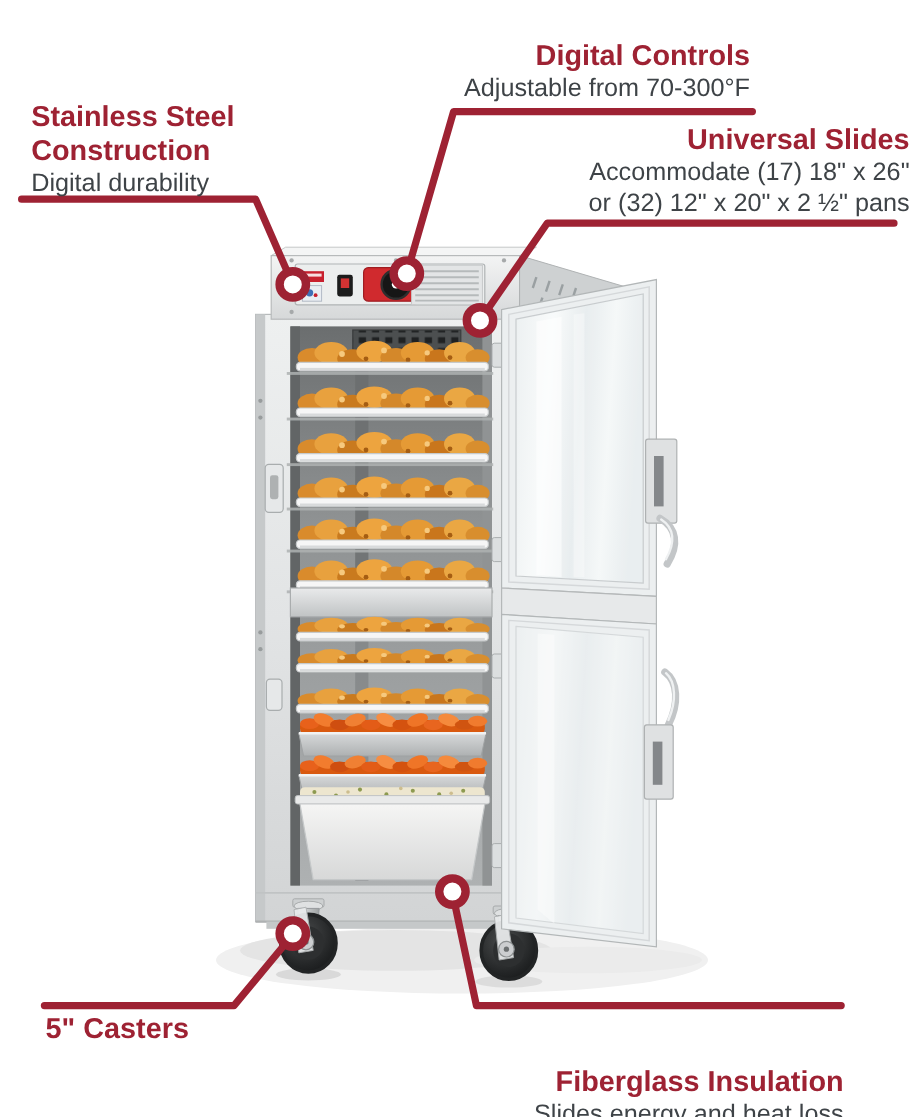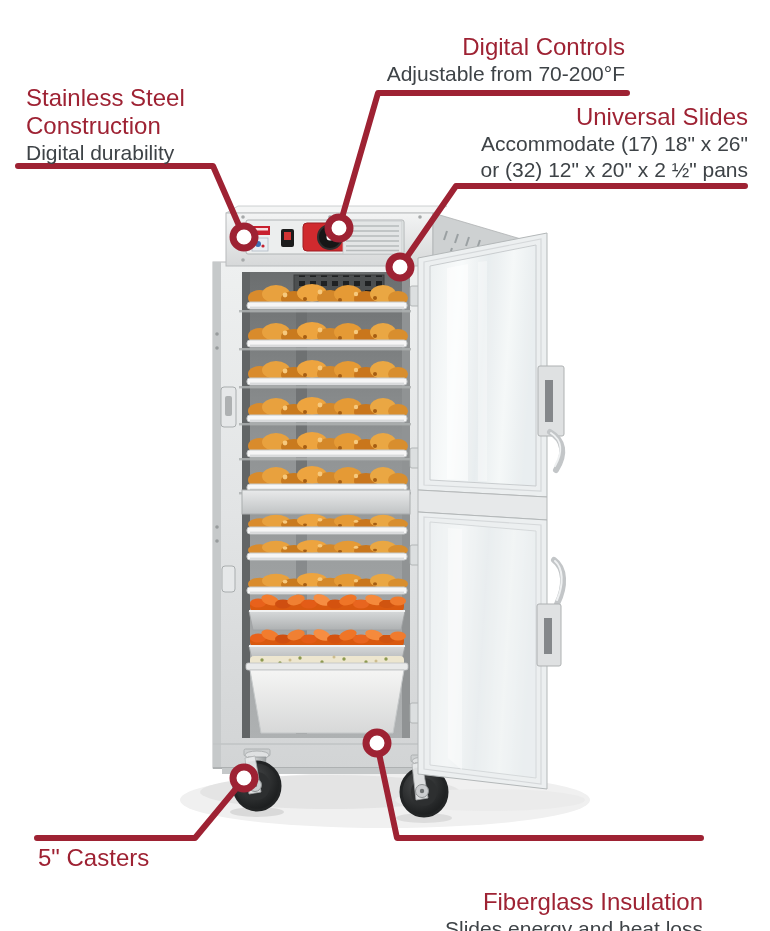--- a/index.html
+++ b/index.html
@@ -1,24 +1,24 @@
 <!DOCTYPE html>
 <html><head>
 <meta charset="utf-8">
 <style>
   html,body{margin:0;padding:0;background:#ffffff;}
   #stage{position:relative;width:770px;height:931px;background:#ffffff;overflow:hidden;
          font-family:"Liberation Sans",sans-serif;}
   #scene{position:absolute;left:0;top:0;}
   .co{position:absolute;}
-  .co-title{font-weight:400;font-size:24px;line-height:1.17;color:#9e2233;}
+  .co-title{font-weight:700;font-size:24px;line-height:1.17;color:#9e2233;}
   .co-sub{font-weight:400;font-size:21px;line-height:1.22;color:#3e4347;white-space:pre-line;}
   #co-digital{top:33px;right:145px;text-align:right;}
   #co-stainless{top:84px;left:26px;width:216px;}
-  #co-universal{top:103px;right:22px;text-align:right;}
+  #co-universal{top:103px;right:12px;text-align:right;}
   #co-casters{top:844px;left:38px;}
   #co-fiberglass{top:888px;right:67px;text-align:right;}
 </style>
 </head>
 <body>
 
 <div id="stage">
 
 <svg id="scene" width="770" height="931" viewBox="0 0 770 931">
   <defs>
@@ -322,21 +322,21 @@
     <circle cx="244" cy="237" r="11"></circle>
     <circle cx="339" cy="228" r="11"></circle>
     <circle cx="400" cy="267" r="11"></circle>
     <circle cx="244" cy="778" r="11"></circle>
     <circle cx="377" cy="743" r="11"></circle>
   </g>
 </svg>
 
 <div class="co" id="co-digital">
   <div class="co-title">Digital Controls</div>
-  <div class="co-sub">Adjustable from 70-200°F</div>
+  <div class="co-sub">Adjustable from 70-300°F</div>
 </div>
 
 <div class="co" id="co-stainless">
   <div class="co-title">Stainless Steel Construction</div>
   <div class="co-sub">Digital durability</div>
 </div>
 
 <div class="co" id="co-universal">
   <div class="co-title">Universal Slides</div>
   <div class="co-sub">Accommodate (17) 18" x 26"

